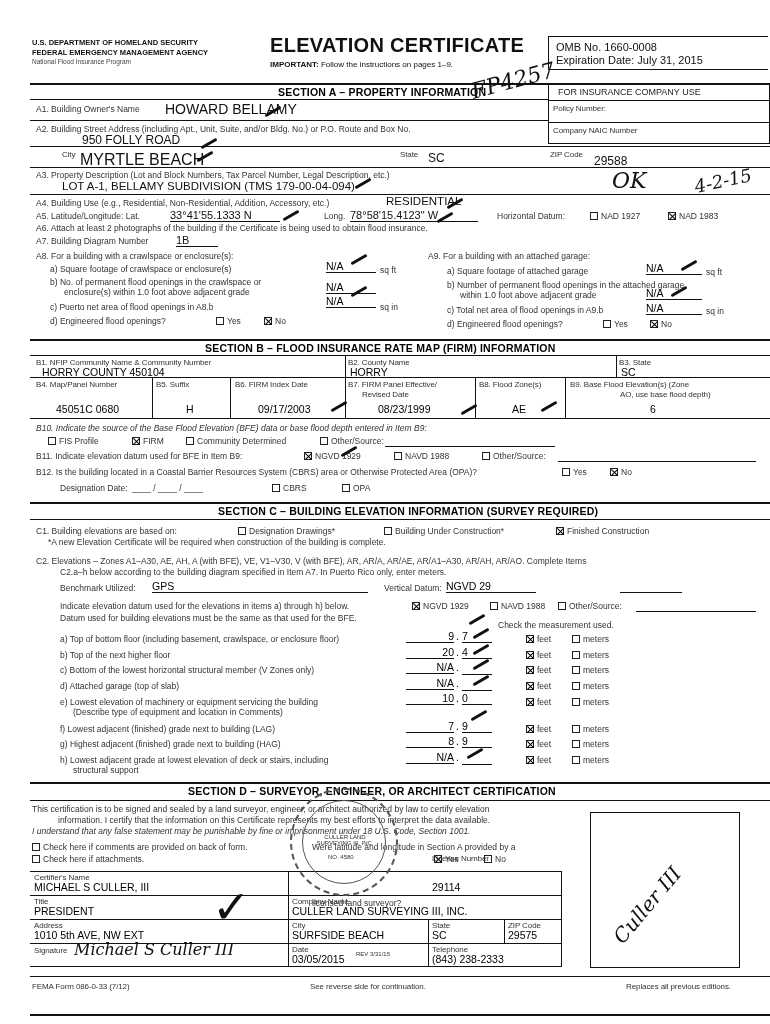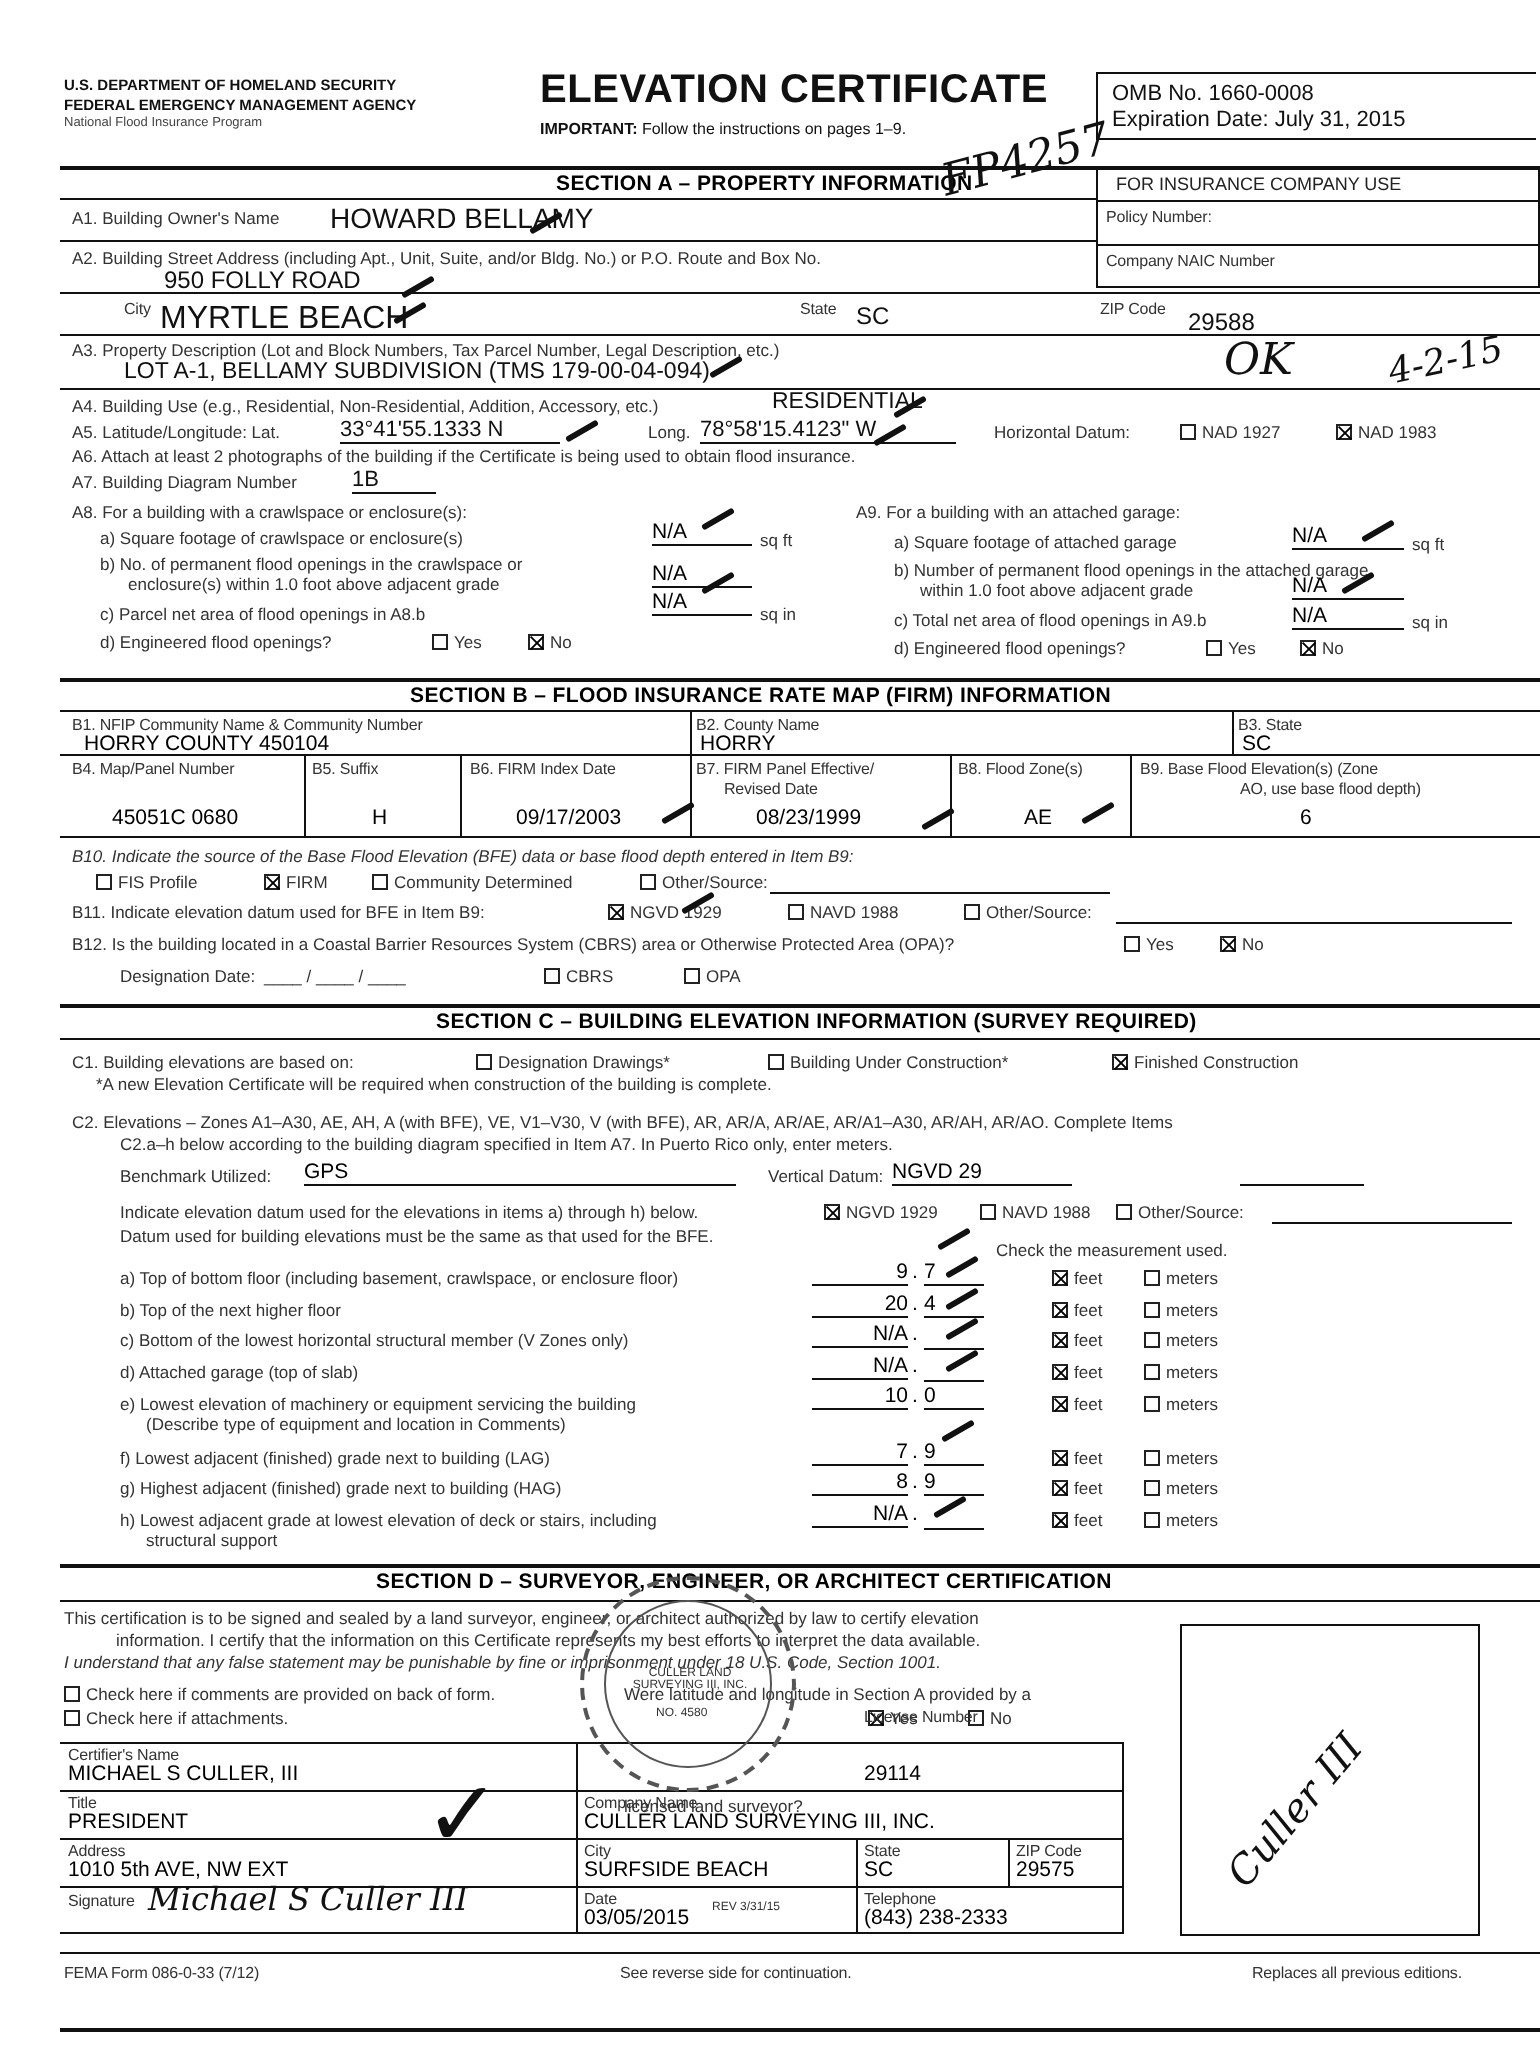--- a/index.html
+++ b/index.html
@@ -85,21 +85,21 @@
 <div class="abs label" style="left:36px;top:236px;">A7.  Building Diagram Number</div>
 <div class="abs" style="left:176px;top:234px;font-size:11px;border-bottom:1px solid #111;width:42px;">1B</div>
 
 <div class="abs label" style="left:36px;top:251px;">A8.  For a building with a crawlspace or enclosure(s):</div>
 <div class="abs label" style="left:50px;top:264px;">a)  Square footage of crawlspace or enclosure(s)</div>
 <div class="abs fill-sm" style="left:326px;top:260px;border-bottom:1px solid #111;width:50px;">N/A</div>
 <div class="abs label" style="left:380px;top:265px;">sq ft</div>
 <div class="abs label" style="left:50px;top:277px;">b)  No. of permanent flood openings in the crawlspace or</div>
 <div class="abs label" style="left:64px;top:287px;">enclosure(s) within 1.0 foot above adjacent grade</div>
 <div class="abs fill-sm" style="left:326px;top:281px;border-bottom:1px solid #111;width:50px;">N/A</div>
-<div class="abs label" style="left:50px;top:302px;">c)  Parcel net area of flood openings in A8.b</div>
+<div class="abs label" style="left:50px;top:302px;">c)  Puerto net area of flood openings in A8.b</div>
 <div class="abs fill-sm" style="left:326px;top:295px;border-bottom:1px solid #111;width:50px;">N/A</div>
 <div class="abs label" style="left:380px;top:302px;">sq in</div>
 <div class="abs label" style="left:50px;top:316px;">d)  Engineered flood openings?</div>
 <div class="abs label" style="left:216px;top:316px;"><span class="cb"></span><span>Yes</span></div>
 <div class="abs label" style="left:264px;top:316px;"><span class="cb checked"></span><span>No</span></div>
 
 <div class="abs label" style="left:428px;top:251px;">A9.  For a building with an attached garage:</div>
 <div class="abs label" style="left:447px;top:266px;">a)  Square footage of attached garage</div>
 <div class="abs fill-sm" style="left:646px;top:262px;border-bottom:1px solid #111;width:56px;">N/A</div>
 <div class="abs label" style="left:706px;top:267px;">sq ft</div>

